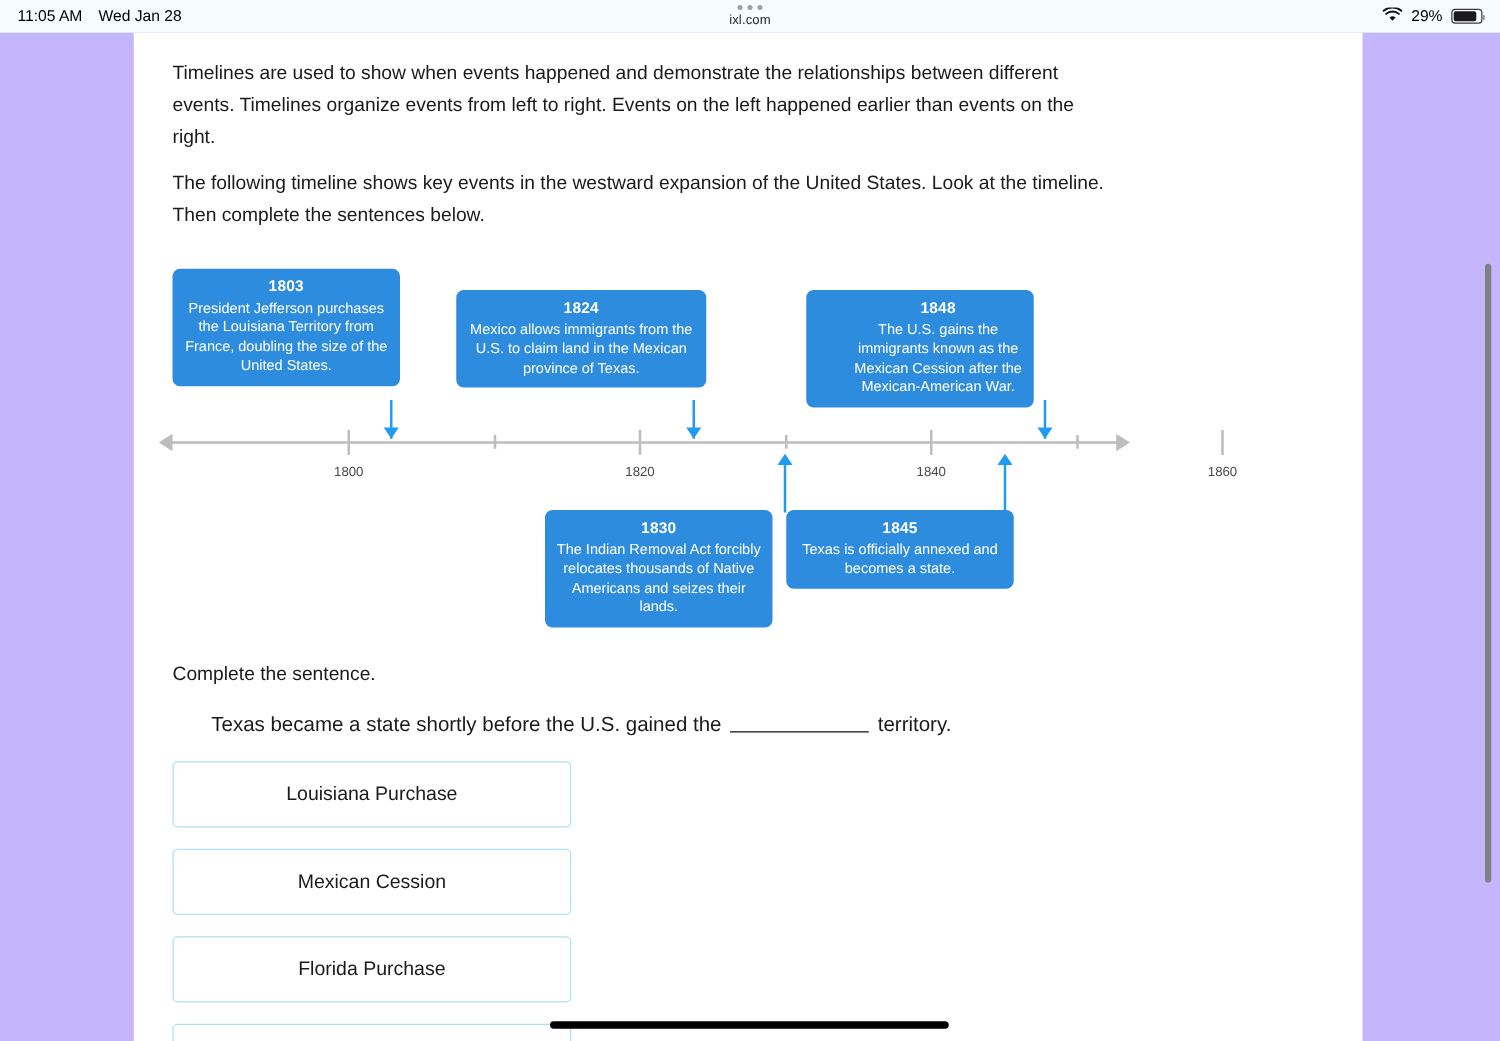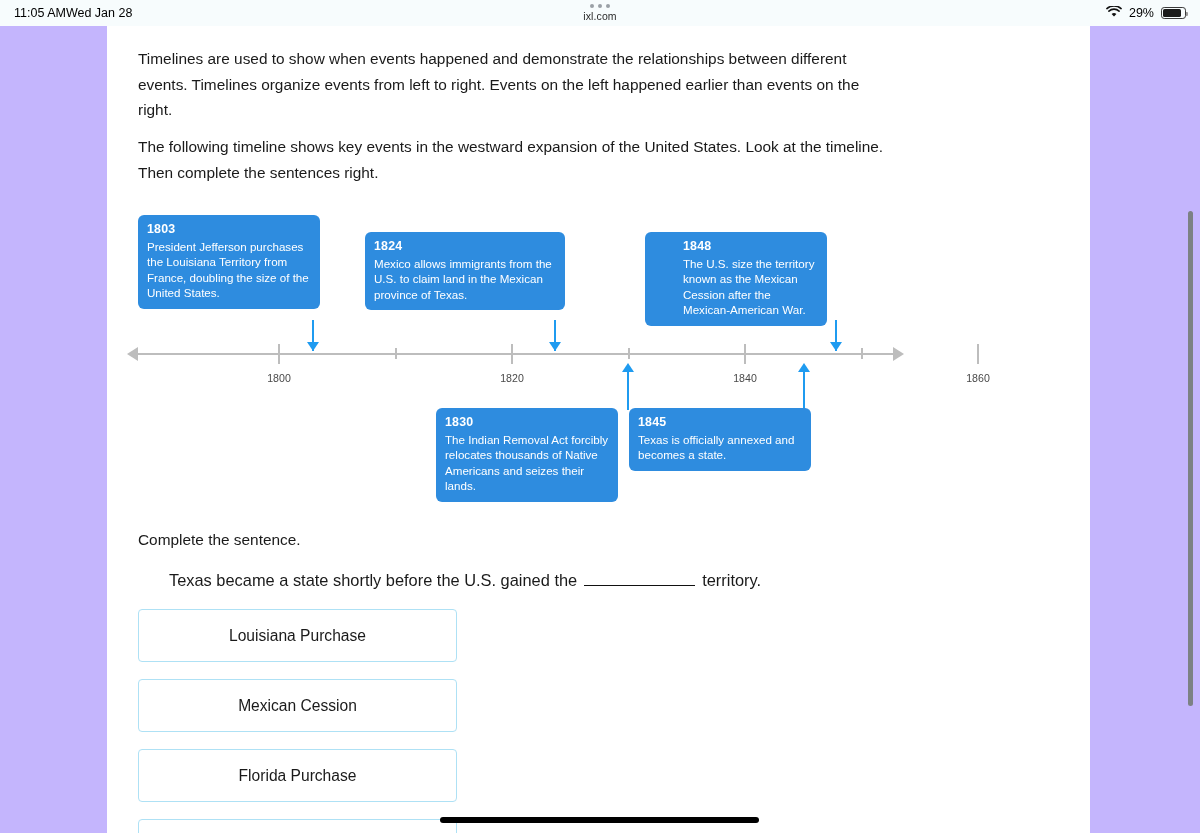--- a/index.html
+++ b/index.html
@@ -16,21 +16,21 @@
   
   #statusbar {
     position: absolute; top: 0; left: 0;
     width: 1200px; height: 26px;
     background: #f7fcfd;
     display: flex; align-items: center;
     z-index: 30;
   }
   #sb-left {
     position: absolute; left: 14px; top: 0; height: 26px;
-    display: flex; align-items: center; 
+    display: flex; align-items: center; gap: 13px;
     font-size: 12.5px; color: #000; font-weight: 500;
   }
   #sb-center {
     position: absolute; left: 0; right: 0; top: 0; height: 26px;
     display: flex; flex-direction: column; align-items: center; justify-content: center;
     gap: 1px;
   }
   .dots { display: flex; gap: 4px; margin-bottom: 1px; }
   .dots i { width: 4px; height: 4px; border-radius: 50%; background: #9aa0a6; display:block; }
   #sb-url { font-size: 10.5px; color: #2b2b2b; letter-spacing: .1px; }
@@ -74,20 +74,21 @@
   
   #timeline {
     position: absolute; left: 0px; top: 155px;
     width: 983px; height: 330px;
   }
   .tl-box {
     position: absolute;
     background: #2e8cdf;
     border-radius: 6px;
     color: #ffffff;
+    text-align: center;
     font-size: 11.6px;
     line-height: 15.6px;
     padding: 7px 9px 8px 9px;
   }
   .tl-box .yr { font-weight: bold; font-size: 12.4px; display:block; margin-bottom: 1px; letter-spacing:.2px;}
   .tl-box .txt { display:block; }
 
   .connector {
     position: absolute; width: 2px; background: #1f9bf0;
   }
@@ -210,21 +211,21 @@
         <i></i>
       </span>
   </div>
 </div>
 
 <div id="page">
 
   <div id="sheet">
 
     <div class="para" id="p1">Timelines are used to show when events happened and demonstrate the relationships between different events. Timelines organize events from left to right. Events on the left happened earlier than events on the right.</div>
-    <div class="para" id="p2">The following timeline shows key events in the westward expansion of the United States. Look at the timeline. Then complete the sentences right.</div>
+    <div class="para" id="p2">The following timeline shows key events in the westward expansion of the United States. Look at the timeline. Then complete the sentences below.</div>
 
     <div id="timeline">
 
       <div id="axis-line"></div>
       <div class="axis-cap" id="cap-left"></div>
       <div class="axis-cap" id="cap-right"></div>
 
       <div class="tick major" style="left:171px"></div>
       <div class="tick minor" style="left:288px"></div>
       <div class="tick major" style="left:404px"></div>
@@ -247,21 +248,21 @@
 
       <div class="tl-box" style="left:258px; top:51px; width:200px;">
         <span class="yr">1824</span>
         <span class="txt">Mexico allows immigrants from the U.S. to claim land in the Mexican province of Texas.</span>
       </div>
       <div class="connector" style="left:447px; top:139px; height:31px;"></div>
       <div class="arrow-head arrow-down" style="left:442px; top:161px;"></div>
 
       <div class="tl-box" style="left:538px; top:51px; width:182px;padding-left:38px;">
         <span class="yr">1848</span>
-        <span class="txt">The U.S. size the territory known as the Mexican Cession after the Mexican-American War.</span>
+        <span class="txt">The U.S. gains the immigrants known as the Mexican Cession after the Mexican-American War.</span>
       </div>
       <div class="connector" style="left:728px; top:139px; height:31px;"></div>
       <div class="arrow-head arrow-down" style="left:723px; top:161px;"></div>
 
       <div class="arrow-head arrow-up" style="left:515px; top:182px;"></div>
       <div class="connector" style="left:520px; top:190px; height:39px;"></div>
       <div class="tl-box" style="left:329px; top:227px; width:182px;">
         <span class="yr">1830</span>
         <span class="txt">The Indian Removal Act forcibly relocates thousands of Native Americans and seizes their lands.</span>
       </div>

